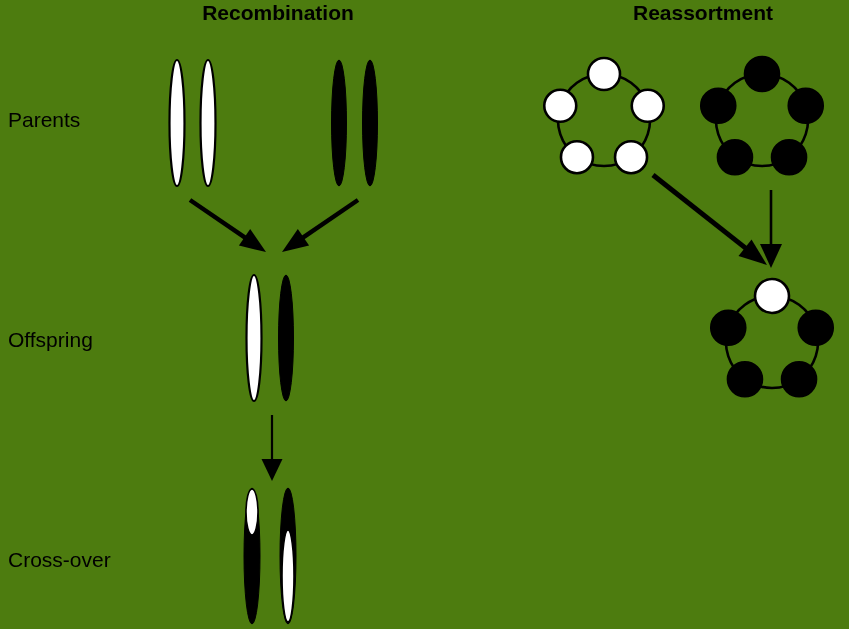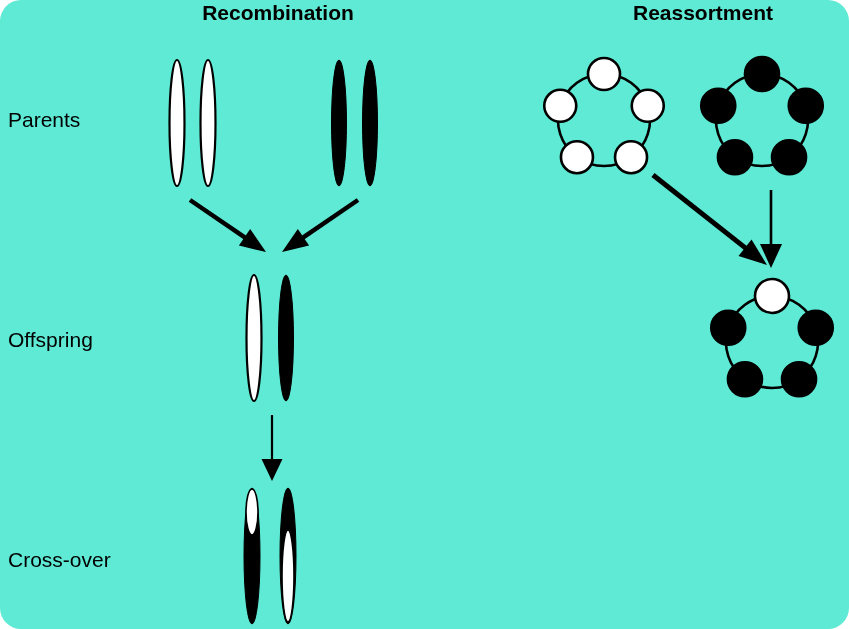--- a/index.html
+++ b/index.html
@@ -9,23 +9,22 @@
     background: #ffffff;
   }
   body {
     font-family: "Liberation Sans", sans-serif;
     color: #000000;
   }
   #figure {
     position: relative;
     width: 849px;
     height: 629px;
-    background: #5eead4;
+    background: #4d7c0f;
     overflow: hidden;
-    border-radius: 21px;
   }
   #figure svg {
     position: absolute;
     top: 0;
     left: 0;
     display: block;
   }
   .panel-title {
     font-family: "Liberation Sans", sans-serif;
     font-size: 21px;

